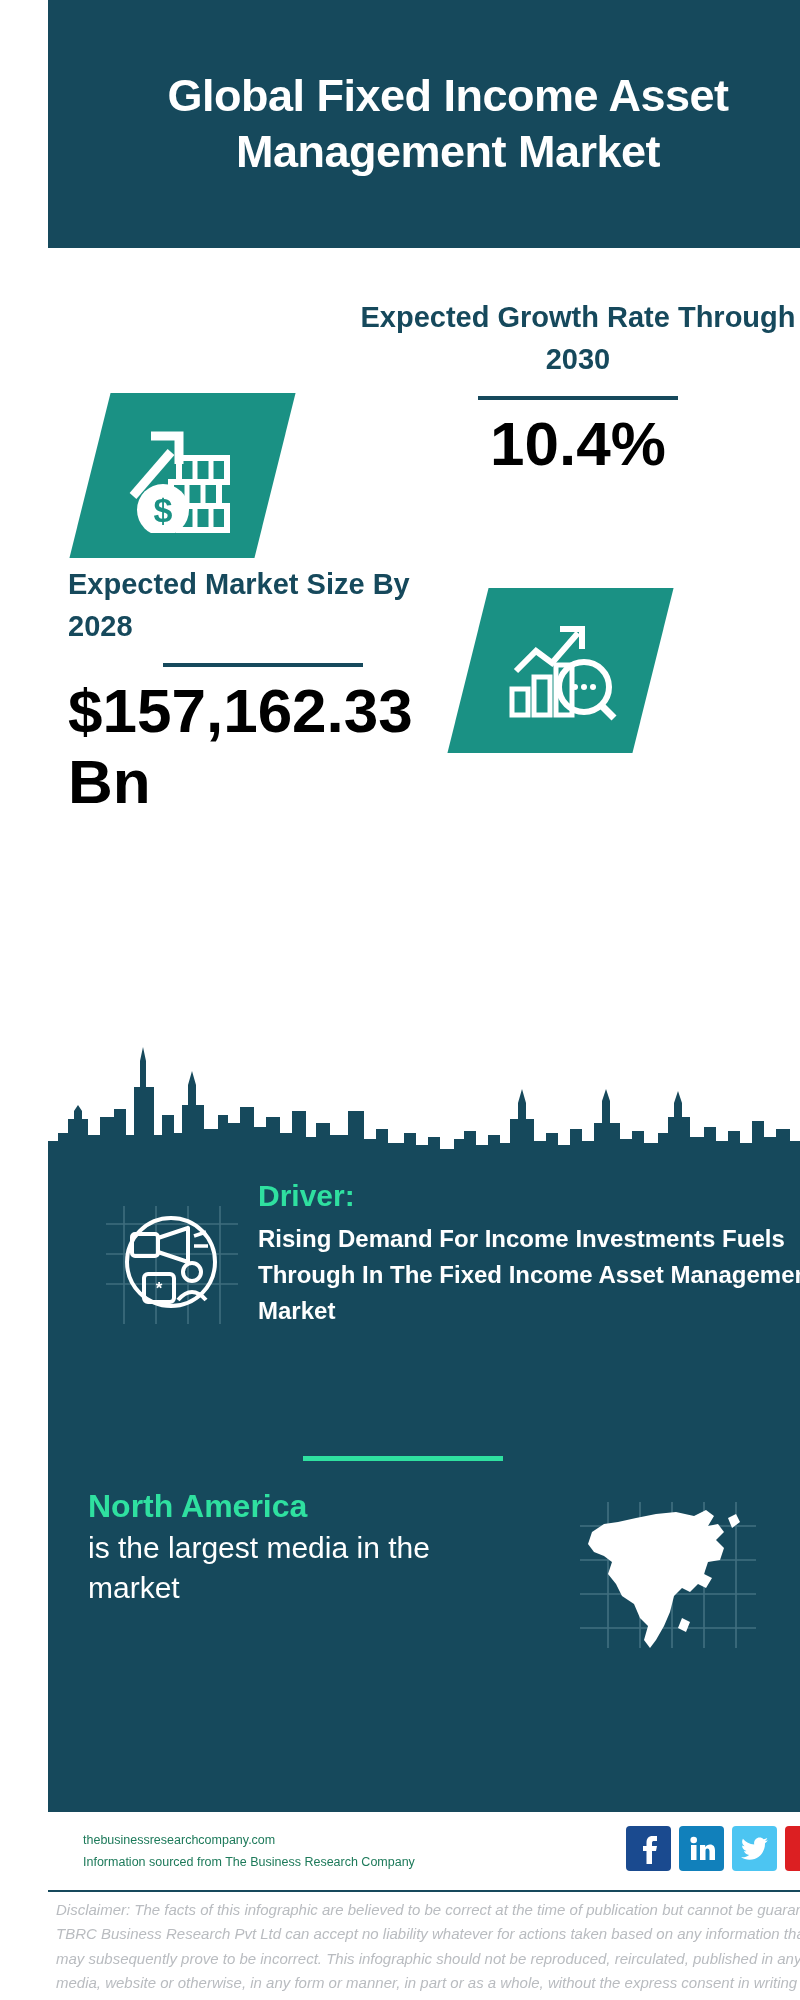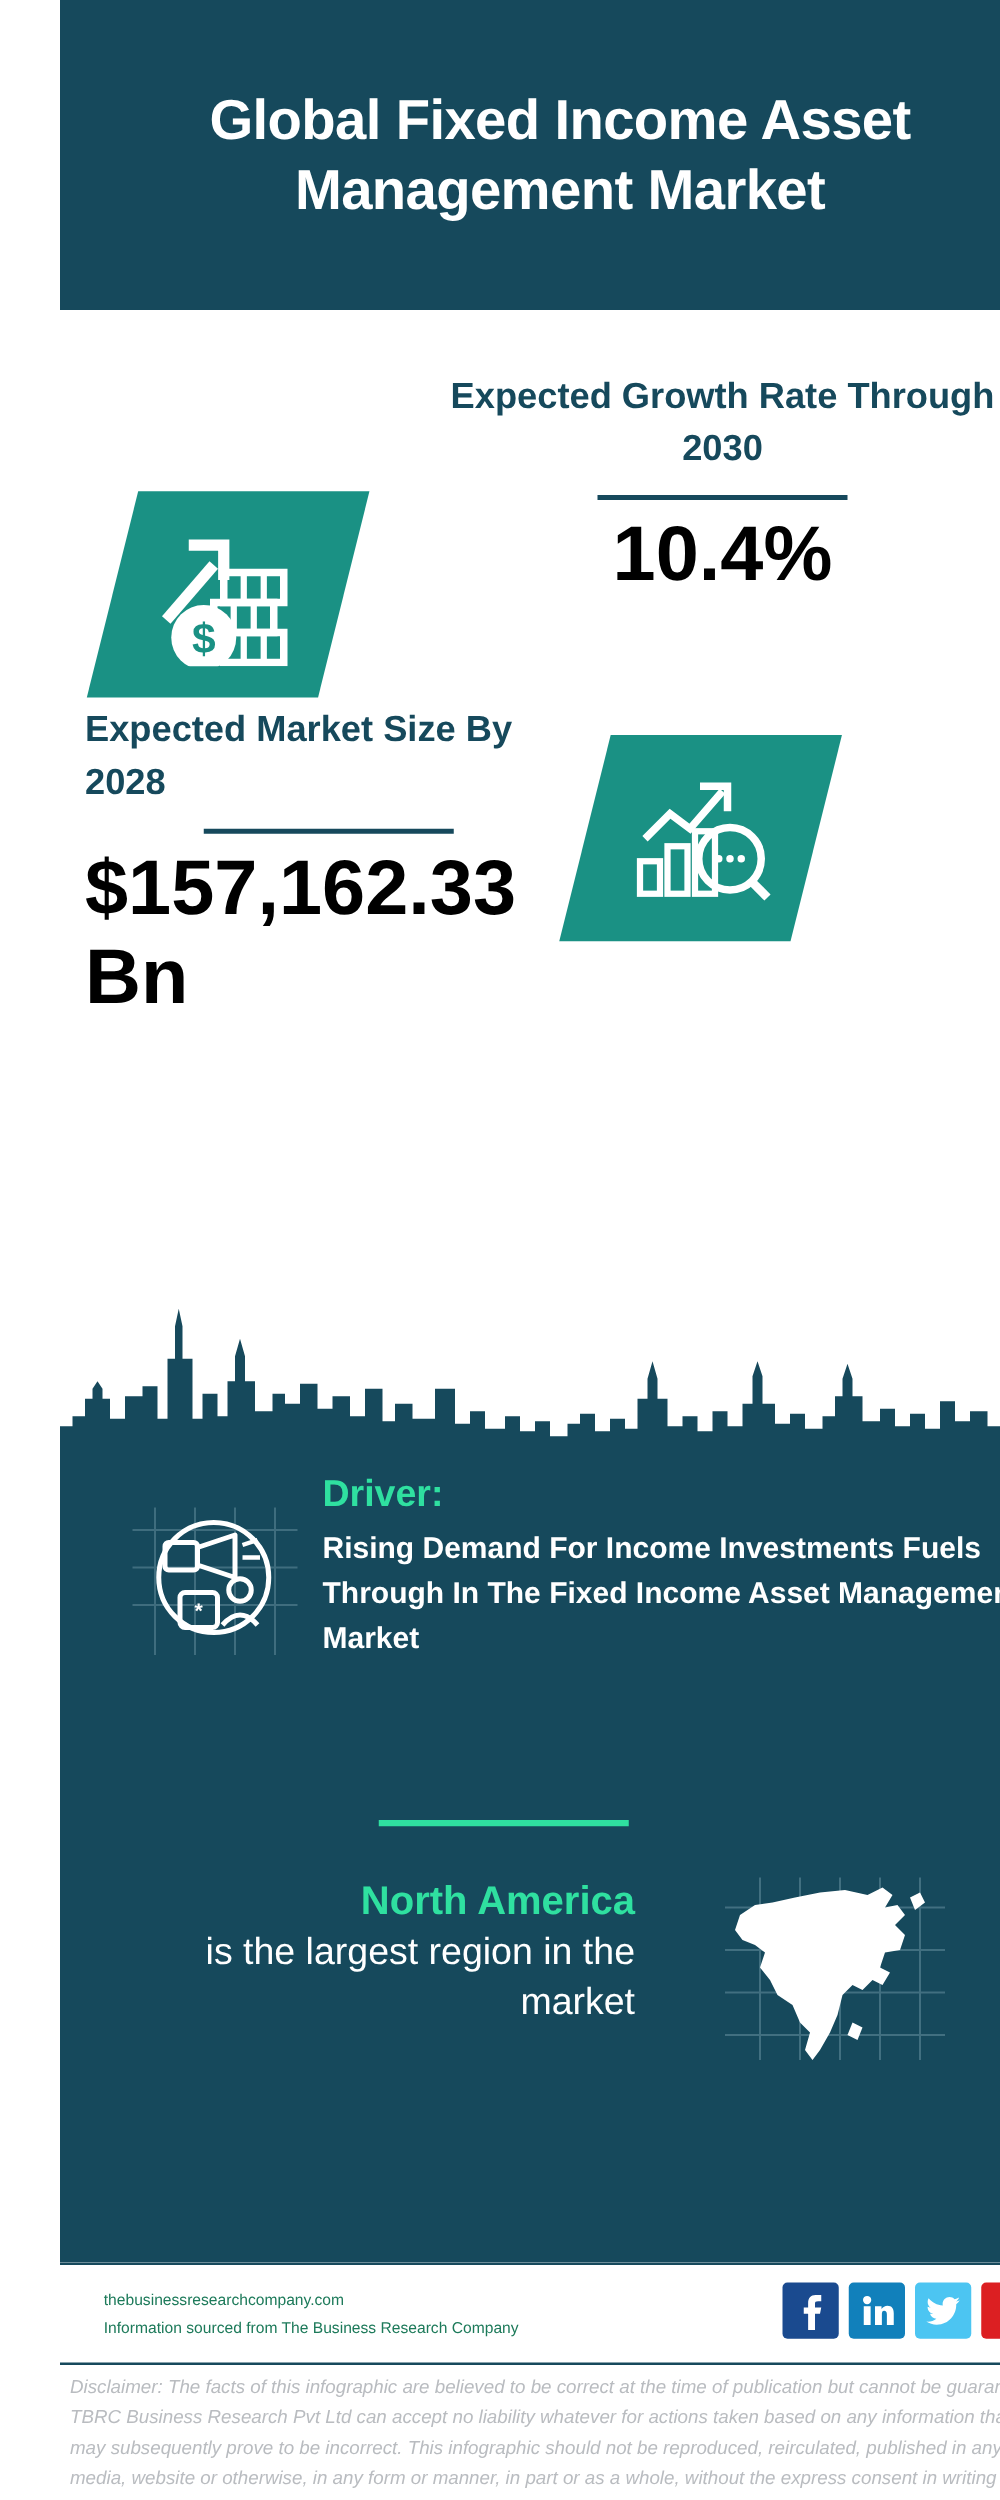--- a/index.html
+++ b/index.html
@@ -151,23 +151,23 @@
   .rule-mint {
     position: absolute;
     left: 255px; top: 296px;
     width: 200px;
     height: 5px;
     background: #2fe0a0;
   }
 
   .region-text {
     position: absolute;
-    left: 40px; top: 340px;
+    left: 40px; top: 326px;
     width: 420px;
-    text-align: right;
+    text-align: left;
   }
   .region-name {
     color: #2fe0a0;
     font-size: 32px;
     font-weight: bold;
     line-height: 1.3;
   }
   .region-sub {
     color: #ffffff;
     font-size: 30px;
@@ -324,21 +324,21 @@
 
     <div class="driver-text">
       <div class="driver-head">Driver:</div>
       <div class="driver-body">Rising Demand For Income Investments Fuels Through In The Fixed Income Asset Management Market</div>
     </div>
 
     <div class="rule-mint"></div>
 
     <div class="region-text">
       <div class="region-name">North America</div>
-      <div class="region-sub">is the largest region in the market</div>
+      <div class="region-sub">is the largest media in the market</div>
     </div>
 
     <div class="map-wrap">
       <svg width="180" height="150" viewBox="0 0 180 150">
         <g stroke="#4d7a8a" stroke-width="1.6" opacity="0.8">
           <line x1="30" y1="2" x2="30" y2="148"></line>
           <line x1="62" y1="2" x2="62" y2="148"></line>
           <line x1="94" y1="2" x2="94" y2="148"></line>
           <line x1="126" y1="2" x2="126" y2="148"></line>
           <line x1="158" y1="2" x2="158" y2="148"></line>

